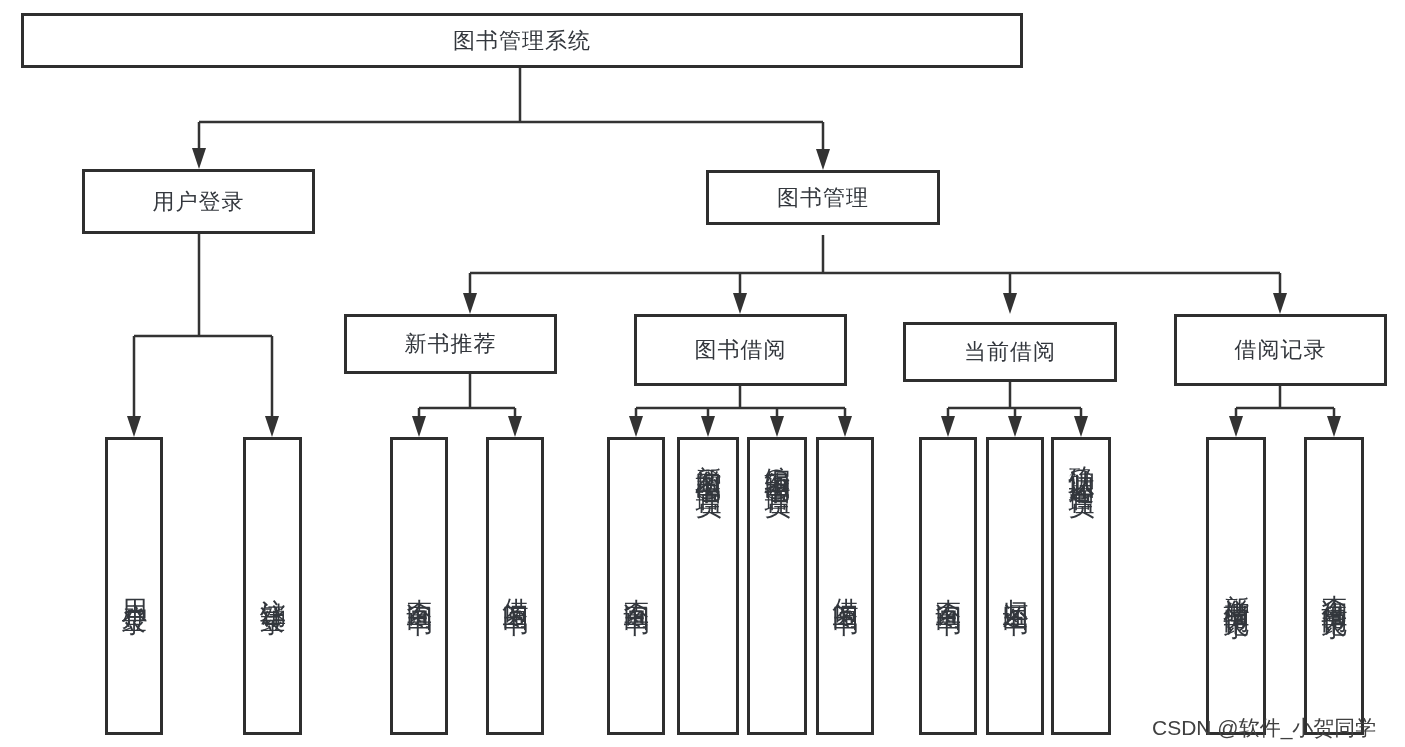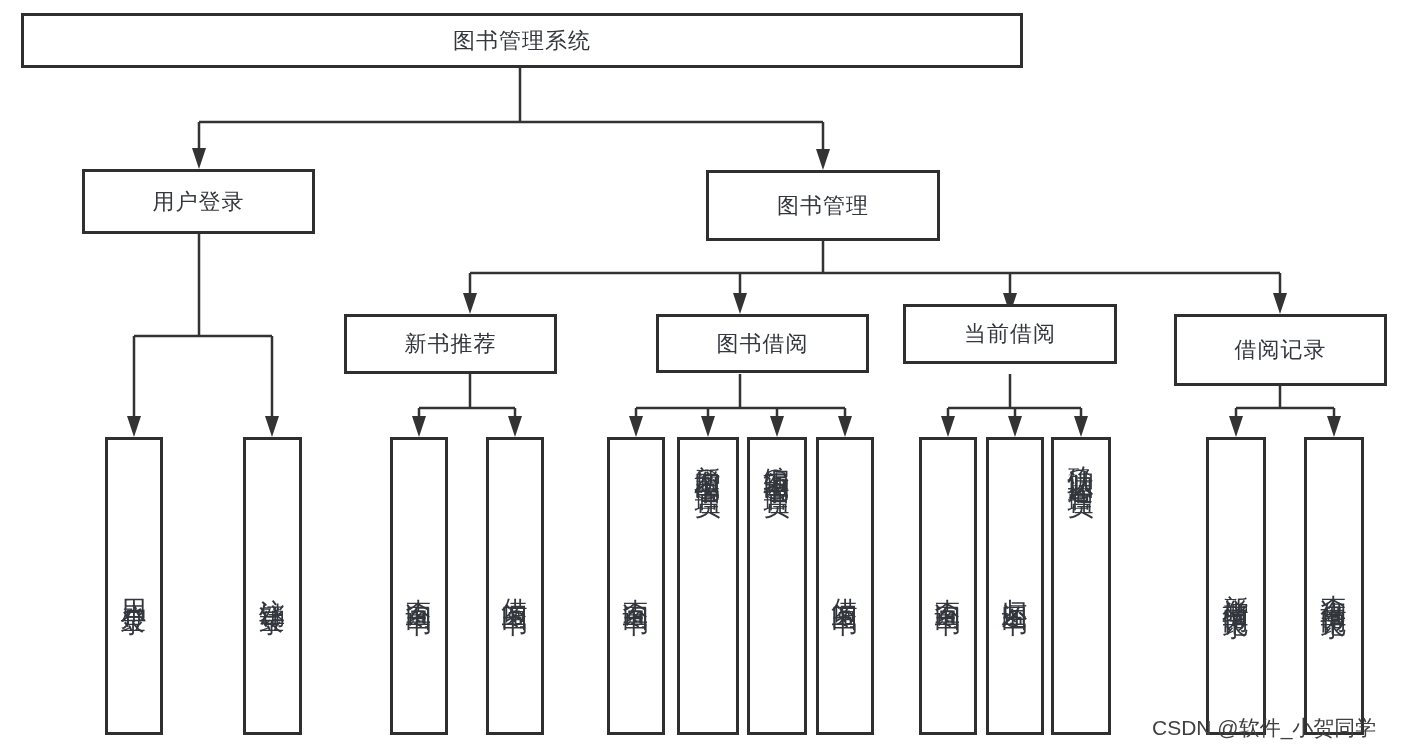--- a/index.html
+++ b/index.html
@@ -18,20 +18,21 @@
   }
   .box {
     position: absolute;
     box-sizing: border-box;
     border: 3px solid #2f2f2f;
     background: #ffffff;
     display: flex;
     align-items: center;
     justify-content: center;
     z-index: 2;
+    font-family: Liberation Serif, serif;
   }
   .hlabel {
     color: #33373d;
     font-size: 22px;
     letter-spacing: 1px;
     white-space: nowrap;
   }
   .leaf { top: 437px; height: 298px; }
   .leaf-top { align-items: flex-start; padding-top: 5px; }
   .vlabel {
@@ -97,31 +98,31 @@
     </g>
   </svg>
 
   <div class="box" style="left:21px;top:13px;width:1002px;height:55px">
     <span class="hlabel">图书管理系统</span>
   </div>
 
   <div class="box" style="left:82px;top:169px;width:233px;height:65px">
     <span class="hlabel">用户登录</span>
   </div>
-  <div class="box" style="left:706px;top:170px;width:234px;height:71px">
+  <div class="box" style="left:706px;top:170px;width:234px;height:55px">
     <span class="hlabel">图书管理</span>
   </div>
 
   <div class="box" style="left:344px;top:314px;width:213px;height:60px">
     <span class="hlabel">新书推荐</span>
   </div>
-  <div class="box" style="left:656px;top:314px;width:213px;height:59px">
+  <div class="box" style="left:634px;top:314px;width:213px;height:72px">
     <span class="hlabel">图书借阅</span>
   </div>
-  <div class="box" style="left:903px;top:304px;width:214px;height:60px">
+  <div class="box" style="left:903px;top:322px;width:214px;height:60px">
     <span class="hlabel">当前借阅</span>
   </div>
   <div class="box" style="left:1174px;top:314px;width:213px;height:72px">
     <span class="hlabel">借阅记录</span>
   </div>
 
   <div class="box leaf" style="left:105px;width:58px">
     <span class="vlabel">用户登录</span>
   </div>
   <div class="box leaf" style="left:243px;width:59px">

